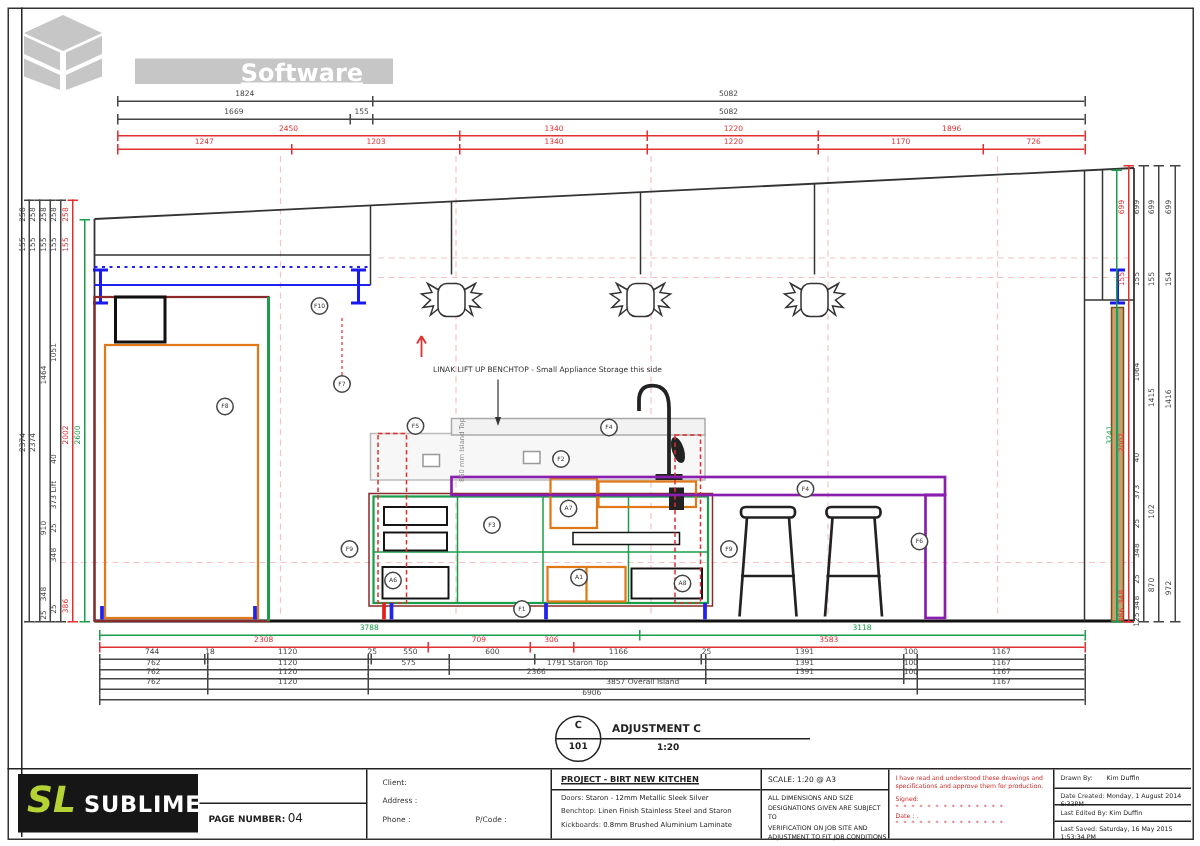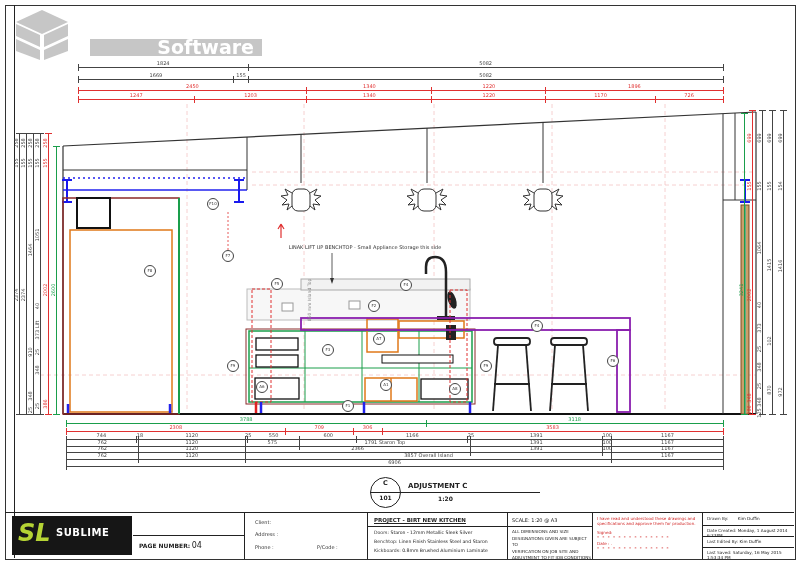--- a/index.html
+++ b/index.html
@@ -30,21 +30,21 @@
 
   <div class="abs" style="left:12px;top:8px;width:250px;height:52px;">
     <svg width="250" height="52">
       <polygon points="30,2 56,14 30,26 4,14" fill="#c6c6c6"></polygon>
       <polygon points="4,16 28,27 28,39 4,28" fill="#c6c6c6"></polygon>
       <polygon points="32,27 56,16 56,28 32,39" fill="#c6c6c6"></polygon>
       <polygon points="4,31 28,42 28,52 4,43" fill="#c6c6c6"></polygon>
       <polygon points="32,42 56,31 56,43 32,52" fill="#c6c6c6"></polygon>
     </svg>
     <div class="abs" style="left:78px;top:31px;width:172px;height:17px;background:#c6c6c6;text-align:right;">
-      <span style="color:#ffffff;font-size:19px;font-weight:bold;padding-right:8px;line-height:17px;">Software</span>
+      <span style="color:#ffffff;font-size:16px;font-weight:bold;padding-right:20px;line-height:17px;text-decoration:underline;">Software</span>
     </div>
   </div>
 
   <svg class="abs" style="left:0;top:0;" width="800" height="564">
     <defs>
       <g id="lamp">
         <rect x="-9" y="6" width="18" height="22" rx="6" fill="#ffffff" stroke="#333" stroke-width="1"></rect>
         <polyline points="-9,10 -16,6 -13,12 -20,13 -14,17 -19,22 -12,21 -14,27 -9,23" fill="none" stroke="#333" stroke-width="1"></polyline>
         <polyline points="9,10 16,6 13,12 20,13 14,17 19,22 12,21 14,27 9,23" fill="none" stroke="#333" stroke-width="1"></polyline>
       </g>
@@ -416,21 +416,21 @@
 
   <div class="abs" style="left:5px;top:512px;width:789px;height:46px;border-top:1.5px solid #222;">
     <div class="tb-divider" style="left:239px;top:0;width:1px;height:46px;"></div>
     <div class="tb-divider" style="left:362px;top:0;width:1px;height:46px;"></div>
     <div class="tb-divider" style="left:502px;top:0;width:1px;height:46px;"></div>
     <div class="tb-divider" style="left:587px;top:0;width:1px;height:46px;"></div>
     <div class="tb-divider" style="left:697px;top:0;width:1px;height:46px;"></div>
 
     <div class="abs" style="left:7px;top:3px;width:120px;height:39px;background:#161616;">
       <span style="position:absolute;left:6px;top:3px;font-size:24px;font-weight:bold;font-style:italic;color:#b5d334;">SL</span>
-      <span style="position:absolute;left:44px;top:11px;font-size:10px;font-weight:bold;color:#fff;letter-spacing:0.5px;">SUBLIME</span>
+      <span style="position:absolute;left:44px;top:11px;font-size:15px;font-weight:bold;color:#fff;letter-spacing:0.5px;">SUBLIME</span>
     </div>
     <div class="tb-divider" style="left:128px;top:22px;width:111px;height:1px;"></div>
     <div class="tb-cell" style="left:134px;top:28px;">
       <span style="font-weight:bold;font-size:6px;">PAGE NUMBER:</span>
       <span style="font-size:8px;">04</span>
     </div>
 
     <div class="tb-cell tb-label" style="left:250px;top:6px;">Client:</div>
     <div class="tb-cell tb-label" style="left:250px;top:18px;">Address :</div>
     <div class="tb-cell tb-label" style="left:250px;top:31px;">Phone :</div>

